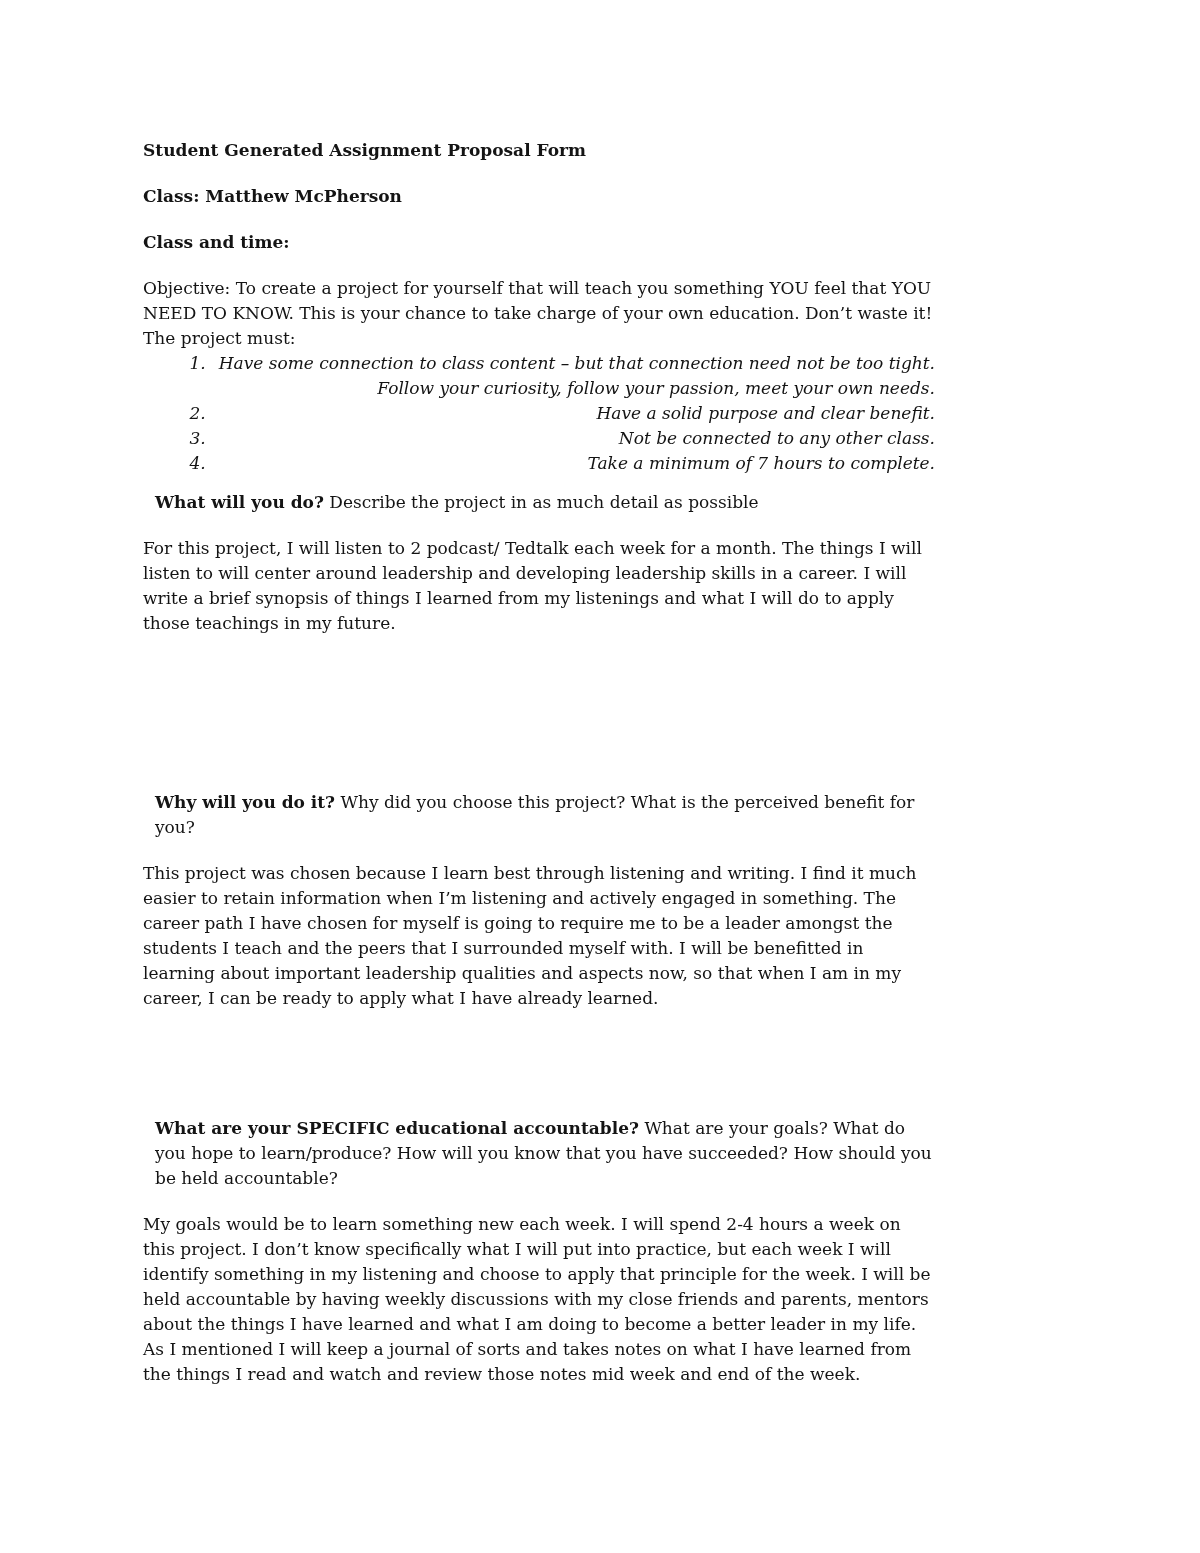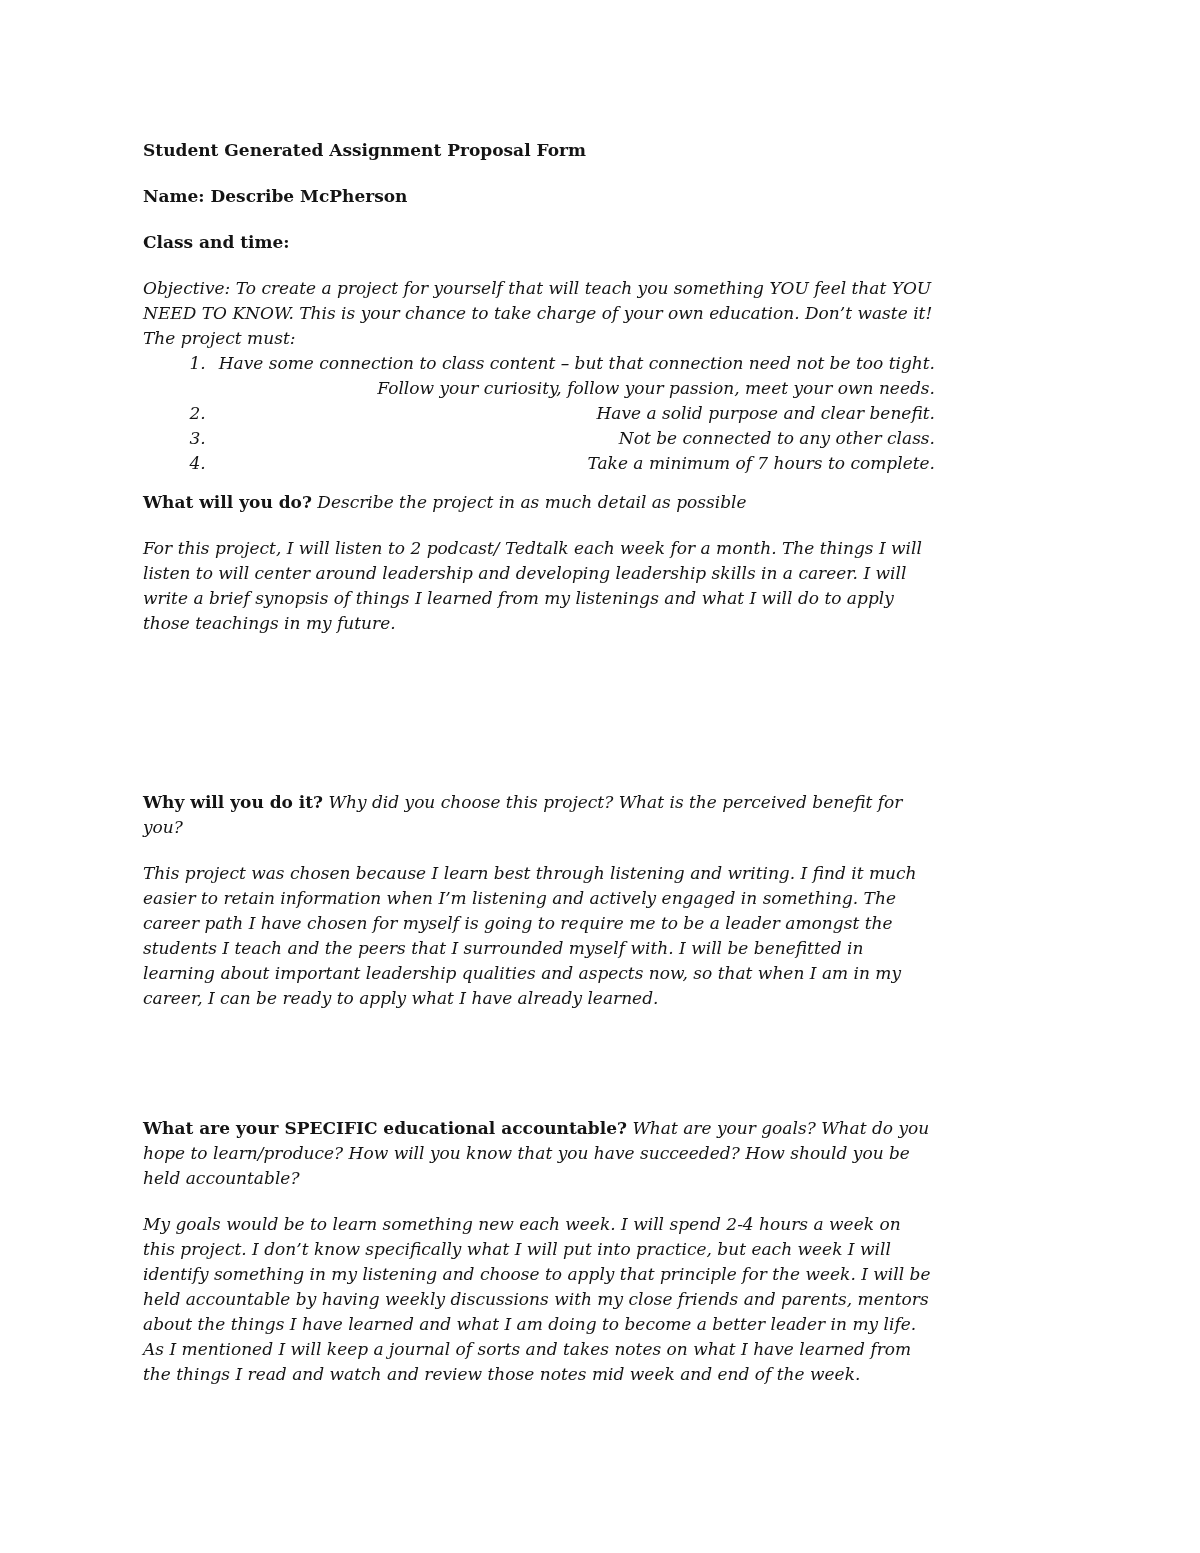--- a/index.html
+++ b/index.html
@@ -19,43 +19,43 @@
     box-sizing: border-box;
     width: 1077px;
     height: 1553px;
     padding: 138px 142px 0 143px;
     font-size: 17px;
     line-height: 25px;
   }
   p { margin: 0 0 21px 0; }
   .no-gap { margin-bottom: 0; }
   .bold { font-weight: bold; font-style: normal; }
-  .ital { font-style: italic; }
+  .ital { }
   ol.requirements {
     margin: 0 0 14px 0;
     padding: 0 0 0 68px;
     font-style: italic;
     text-align: right;
   }
   ol.requirements li {
     margin: 0;
     padding-left: 6px;
   }
   .answer-space-a { height: 133px; }
   .answer-space-b { height: 84px; }
-  .heading-line { margin: 0 0 21px 0; }
+  .heading-line { margin: 0 0 21px 12px; }
 </style>
 </head>
 <body>
 
 <div class="page">
 
   <p class="bold">Student Generated Assignment Proposal Form</p>
 
-  <p class="bold">Name: Describe McPherson</p>
+  <p class="bold">Class: Matthew McPherson</p>
 
   <p class="bold">Class and time:</p>
 
   <p class="ital no-gap">Objective: To create a project for yourself that will teach you something YOU feel that YOU NEED TO KNOW. This is your chance to take charge of your own education. Don’t waste it! The project must:</p>
 
   <ol class="requirements">
     <li>Have some connection to class content – but that connection need not be too tight. Follow your curiosity, follow your passion, meet your own needs.</li>
     <li>Have a solid purpose and clear benefit.</li>
     <li>Not be connected to any other class.</li>
     <li>Take a minimum of 7 hours to complete.</li>

